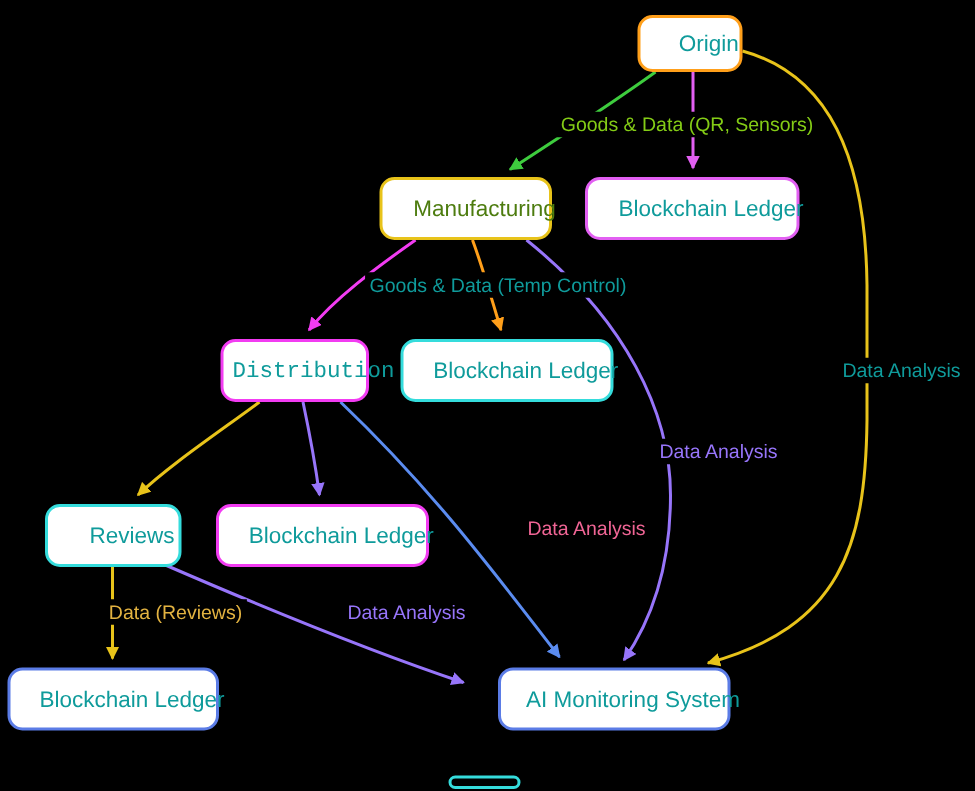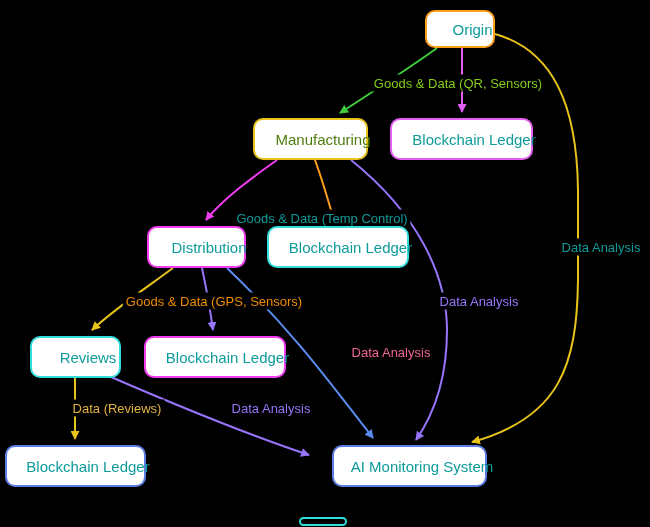--- a/index.html
+++ b/index.html
@@ -98,28 +98,27 @@
       <path d="M 351 160 C 417 213, 447 275, 447 330 C 447 378, 434 414, 416 440" fill="none" stroke="#9775fa" stroke-width="2" marker-end="url(#arrow-manufacturing-ai)"></path>
       <path d="M 173 268 C 146 288, 113 310, 92 330" fill="none" stroke="#e8c31a" stroke-width="2" marker-end="url(#arrow-distribution-consumer)"></path>
       <path d="M 202 268 C 206 287, 210 308, 213 330" fill="none" stroke="#9775fa" stroke-width="2" marker-end="url(#arrow-distribution-ledger3)"></path>
       <path d="M 227 268 C 292 330, 334 388, 373 438" fill="none" stroke="#5b8cf0" stroke-width="2" marker-end="url(#arrow-distribution-ai)"></path>
       <path d="M 75 378 L 75 439" fill="none" stroke="#e8c31a" stroke-width="2" marker-end="url(#arrow-consumer-ledger4)"></path>
       <path d="M 111 377 C 185 409, 252 436, 309 455" fill="none" stroke="#9775fa" stroke-width="2" marker-end="url(#arrow-consumer-ai)"></path>
     </svg>
   <div class="bottom-fragment" style="border-color: rgb(53, 220, 220);"></div>
 <div class="edge-label" style="left: 458px; top: 83px; color: #84cc16;">Goods &amp; Data (QR, Sensors)</div>
     <div class="edge-label" style="left: 601px; top: 247px; color: rgb(15, 155, 155);">Data Analysis</div>
-    <div class="edge-label" style="left: 322px; top: 190px; color: rgb(15, 155, 155); margin-top: 28px;">Goods &amp; Data (Temp Control)</div>
+    <div class="edge-label" style="left: 332px; top: 190px; color: rgb(15, 155, 155);">Goods &amp; Data (Temp Control)</div>
     <div class="edge-label" style="left: 479px; top: 301px; color: rgb(151, 117, 250);">Data Analysis</div>
-    <div class="edge-label" style="left: 214px; top: 301px; color: rgb(240, 140, 0);">Goods &amp; Data (GPS, Sensors)</div>
     <div class="edge-label" style="left: 391px; top: 352px; color: rgb(240, 101, 149);">Data Analysis</div>
     <div class="edge-label" style="left: 117px; top: 408px; color: rgb(227, 179, 65);">Data (Reviews)</div>
     <div class="edge-label" style="left: 271px; top: 408px; color: rgb(151, 117, 250);">Data Analysis</div>
     <div class="node" style="left: 425px; top: 10px; width: 70px; height: 38px; border-color: rgb(255, 159, 26); background: rgb(255, 255, 255); color: rgb(15, 155, 155);">Origin</div>
     <div class="node" style="left: 253px; top: 118px; width: 115px; height: 42px; border-color: rgb(232, 195, 26); background: rgb(255, 255, 255); color: #4d7c0f;">Manufacturing</div>
     <div class="node" style="left: 390px; top: 118px; width: 143px; height: 42px; border-color: rgb(226, 95, 242); background: rgb(255, 255, 255); color: rgb(15, 155, 155);">Blockchain Ledger</div>
-    <div class="node" style="left: 147px; top: 226px; width: 99px; height: 42px; border-color: rgb(242, 60, 242); background: rgb(255, 255, 255); color: rgb(15, 155, 155);">Distribution</div>
+    <div class="node" style="left: 147px; top: 226px; width: 99px; height: 42px; border-color: rgb(242, 60, 242); background: rgb(255, 255, 255); color: rgb(15, 155, 155); font-family: Liberation Mono, monospace;">Distribution</div>
     <div class="node" style="left: 267px; top: 226px; width: 142px; height: 42px; border-color: rgb(53, 220, 220); background: rgb(255, 255, 255); color: rgb(15, 155, 155);">Blockchain Ledger</div>
     <div class="node" style="left: 30px; top: 336px; width: 91px; height: 42px; border-color: rgb(53, 220, 220); background: rgb(255, 255, 255); color: rgb(15, 155, 155);">Reviews</div>
     <div class="node" style="left: 144px; top: 336px; width: 142px; height: 42px; border-color: rgb(242, 60, 242); background: rgb(255, 255, 255); color: rgb(15, 155, 155);">Blockchain Ledger</div>
     <div class="node" style="left: 5px; top: 445px; width: 141px; height: 42px; border-color: rgb(91, 124, 230); background: rgb(255, 255, 255); color: rgb(15, 155, 155);">Blockchain Ledger</div>
     <div class="node" style="left: 332px; top: 445px; width: 155px; height: 42px; border-color: rgb(91, 124, 230); background: #ffffff; color: rgb(15, 155, 155);">AI Monitoring System</div>
   </div>
 
 </body></html>

